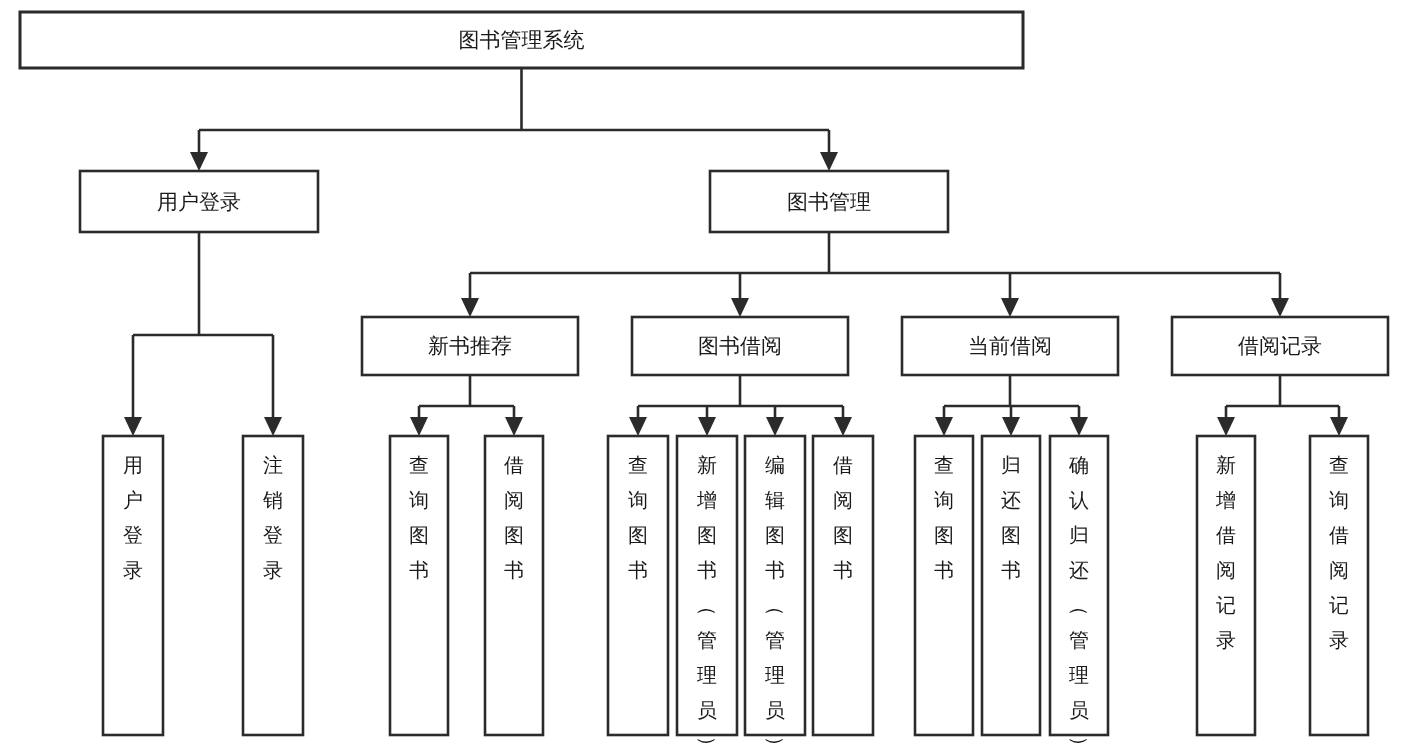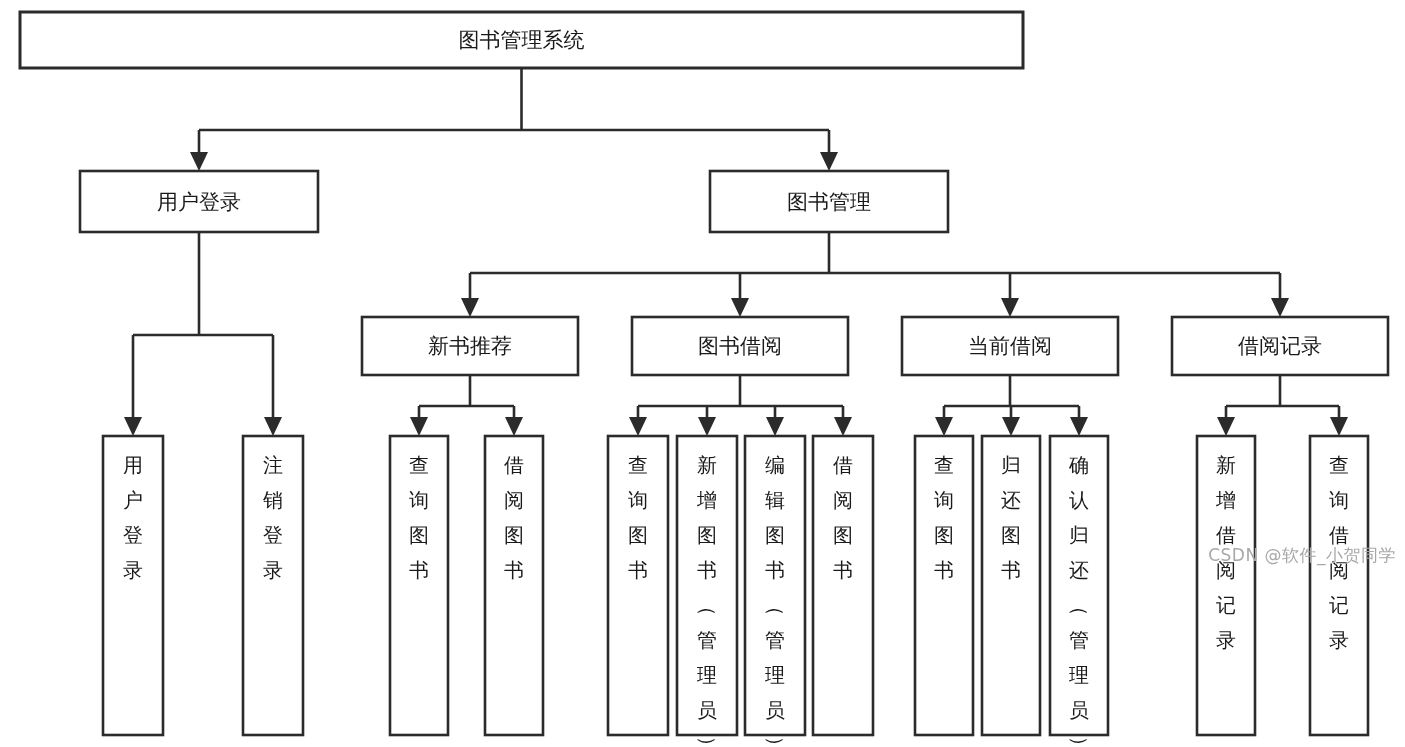--- a/index.html
+++ b/index.html
@@ -264,14 +264,13 @@
           <rect class="node-box" x="1310" y="436" width="58" height="299"></rect>
           <text class="vert-char" x="1339" y="472">查</text>
           <text class="vert-char" x="1339" y="507">询</text>
           <text class="vert-char" x="1339" y="542">借</text>
           <text class="vert-char" x="1339" y="577">阅</text>
           <text class="vert-char" x="1339" y="612">记</text>
           <text class="vert-char" x="1339" y="647">录</text>
         </g>
       </g>
   </svg>
-  <div class="watermark">CSDN @软件_小贺同学</div>
 </div>
 
 </body></html>

